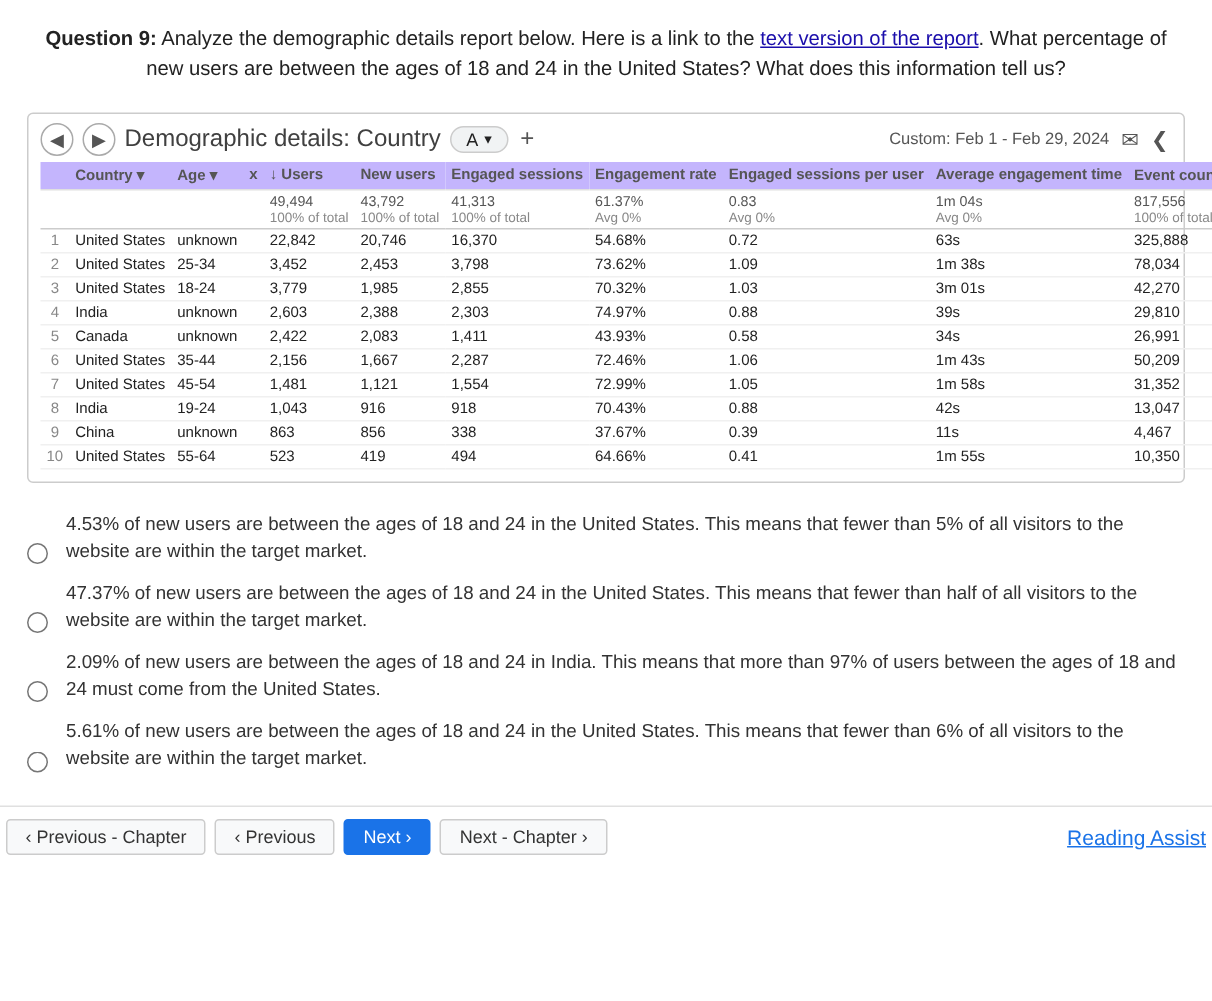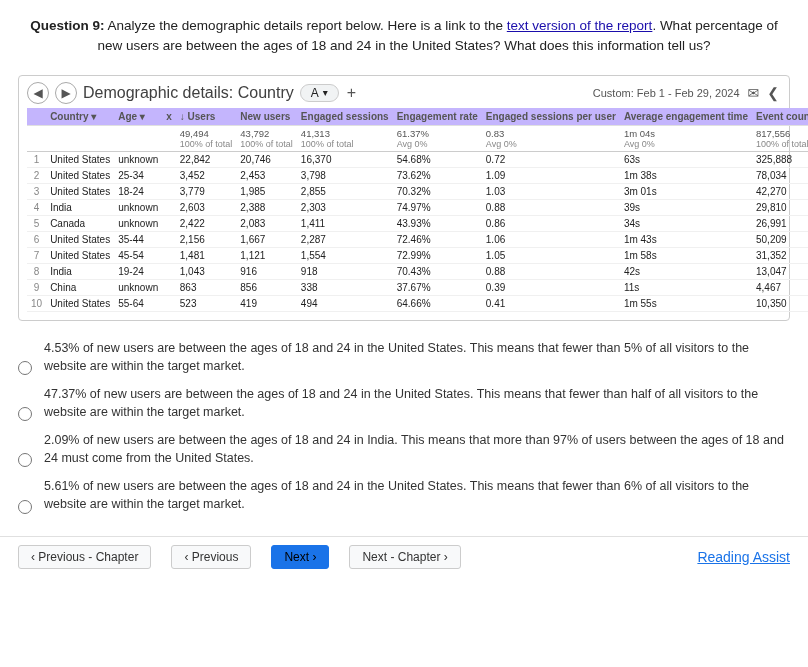--- a/index.html
+++ b/index.html
@@ -134,37 +134,37 @@
     }
     .option-text {
       font-size: 12.5px;
       line-height: 1.45;
       color: #333;
     }
     
     .bottom-nav {
       display: flex;
       align-items: center;
-      padding: 8px 18px;
+      padding: 8px 4px;
       border-top: 1px solid #e0e0e0;
-      gap: 20px;
+      gap: 6px;
       margin-top: 6px;
     }
     .nav-btn {
       border: 1px solid #ccc;
       background: #f8f9fa;
       border-radius: 3px;
       padding: 4px 12px;
       font-size: 12px;
       cursor: pointer;
       color: #333;
     }
     .nav-btn.next {
       background: #1a73e8;
-      color: #000000;
+      color: #ffffff;
       border-color: #1a73e8;
       font-weight: 500;
     }
     .reading-assist {
       margin-left: auto;
       font-size: 14px;
       color: #1a73e8;
       cursor: pointer;
       text-decoration: underline;
     }
@@ -324,21 +324,21 @@
   </tr>
         <tr>
     <td class="col-num">5</td>
     <td>Canada</td>
     <td>unknown</td>
     <td></td>
     <td>2,422</td>
     <td>2,083</td>
     <td>1,411</td>
     <td>43.93%</td>
-    <td>0.86</td>
+    <td>0.58</td>
     <td>34s</td>
     <td>26,991</td>
 
   </tr>
         <tr>
     <td class="col-num">6</td>
     <td>United States</td>
     <td>35-44</td>
     <td></td>
     <td>2,156</td>

